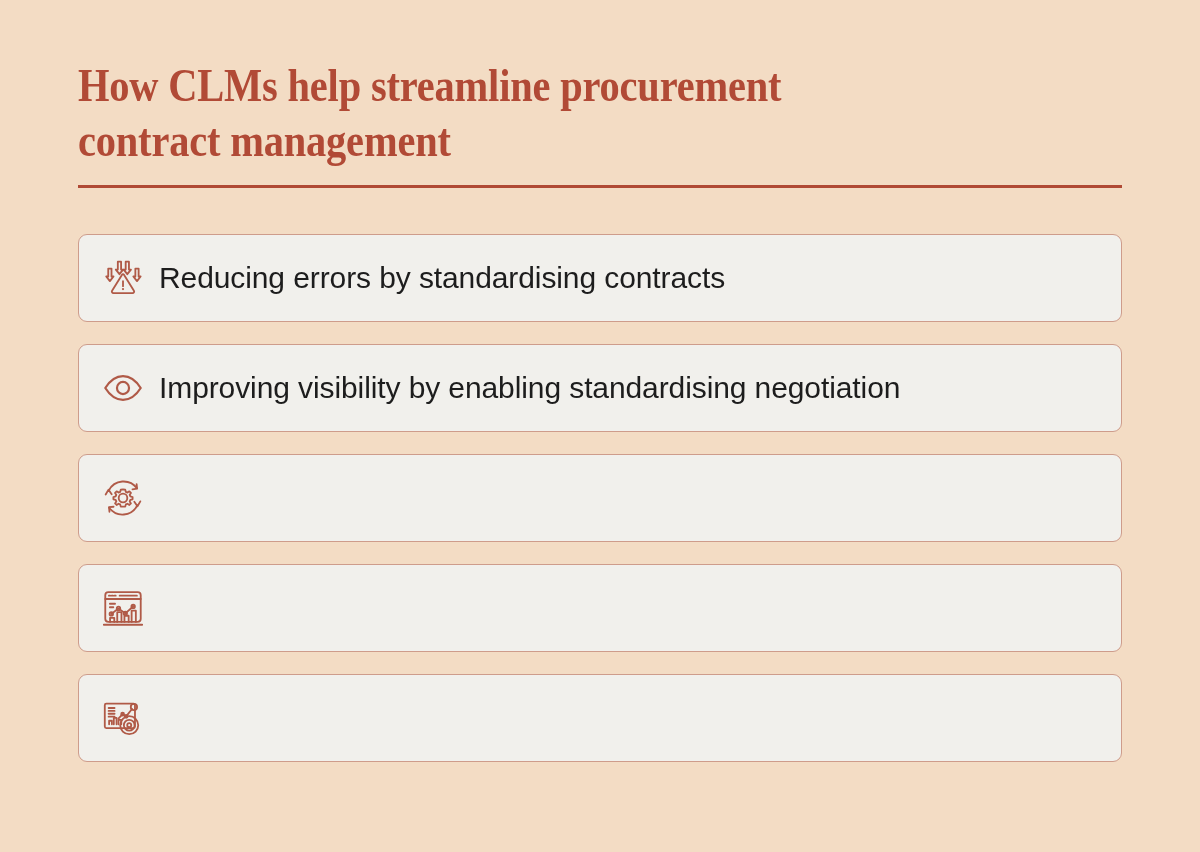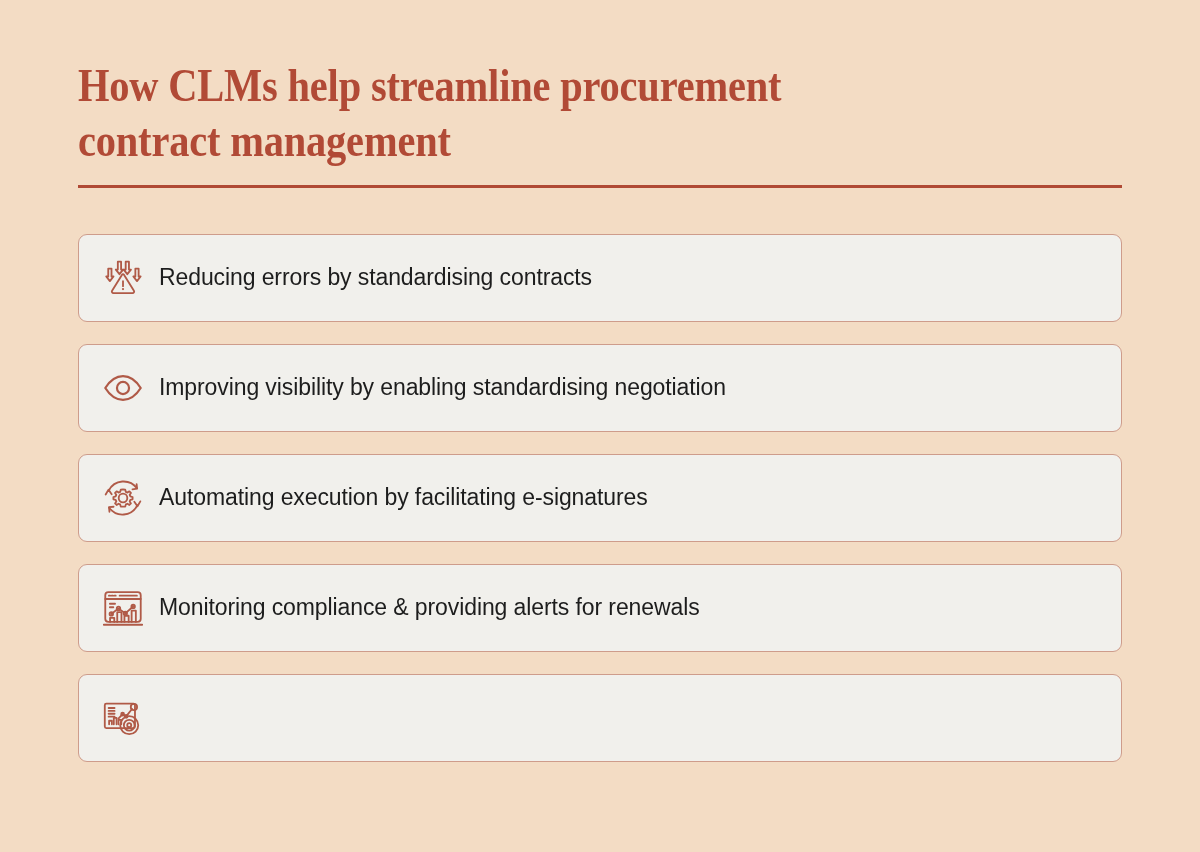--- a/index.html
+++ b/index.html
@@ -75,21 +75,21 @@
     justify-content: center;
     margin-right: 10px;
   }
   .card-icon svg {
     display: block;
     width: 46px;
     height: 46px;
   }
   .card-label {
     font-family: "Liberation Sans", sans-serif;
-    font-size: 23px;
+    font-size: 30px;
     color: #1D1D1D;
     line-height: 1.2;
     letter-spacing: -0.1px;
   }
 </style>
 </head>
 <body>
 
 <div class="infographic">
 
@@ -134,21 +134,20 @@
           <path d="M9.2 16.2 A17.2 17.2 0 0 1 38.5 13.9"></path>
           <path d="M38.9 31.7 A17.2 17.2 0 0 1 9.6 34.2"></path>
           <path d="M5.9 20.4 L8.9 15.3 L12.2 20.1"></path>
           <path d="M42.1 27.5 L39.1 32.6 L35.8 27.8"></path>
           <path d="M38.2 9.5 L38.7 14.3 L33.9 14.9"></path>
           <path d="M9.9 38.4 L9.4 33.6 L14.2 33.1"></path>
           <path d="M24 15.1 l2.35 0.22 0.62 2.33 1.66 0.69 2.0 -1.3 1.66 1.66 -1.3 2.0 0.69 1.66 2.33 0.62 0 2.35 -2.33 0.62 -0.69 1.66 1.3 2.0 -1.66 1.66 -2.0 -1.3 -1.66 0.69 -0.62 2.33 -2.35 0 -2.35 0 -0.62 -2.33 -1.66 -0.69 -2.0 1.3 -1.66 -1.66 1.3 -2.0 -0.69 -1.66 -2.33 -0.62 0 -2.35 2.33 -0.62 0.69 -1.66 -1.3 -2.0 1.66 -1.66 2.0 1.3 1.66 -0.69 0.62 -2.33 Z"></path>
           <circle cx="24" cy="24" r="4.5"></circle>
         </svg>
       </span>
-      <span class="card-label">Automating execution by facilitating e-signatures</span>
     </div>
 
     <div class="card">
       <span class="card-icon">
         <svg viewBox="0 0 48 48" fill="none" stroke="#B05A47" stroke-width="1.9" stroke-linecap="round" stroke-linejoin="round">
           <rect x="5.5" y="7.5" width="37" height="31" rx="3.2"></rect>
           <path d="M5.5 14.6 H42.5"></path>
           <path d="M9.3 11.1 h1.3 M12.2 11.1 h1.3 M15.1 11.1 h1.3"></path>
           <path d="M20.5 11.1 H38.5"></path>
           <path d="M10.3 19.6 h5.4 M10.3 23.2 h3.6"></path>
@@ -157,21 +156,20 @@
           <circle cx="19.3" cy="24.4" r="1.8"></circle>
           <circle cx="26.4" cy="29.6" r="1.8"></circle>
           <circle cx="34.6" cy="22.4" r="1.8"></circle>
           <path d="M10.5 38.5 v-4.2 h4.4 v4.2"></path>
           <path d="M18.0 38.5 v-10.2 h4.4 v10.2"></path>
           <path d="M25.5 38.5 v-6.4 h4.4 v6.4"></path>
           <path d="M33.0 38.5 v-11.8 h4.4 v11.8"></path>
           <path d="M4.0 41.5 H44.0"></path>
         </svg>
       </span>
-      <span class="card-label">Monitoring compliance &amp; providing alerts for renewals</span>
     </div>
 
     <div class="card">
       <span class="card-icon">
         <svg viewBox="0 0 48 48" fill="none" stroke="#B05A47" stroke-width="1.9" stroke-linecap="round" stroke-linejoin="round">
           <rect x="5.0" y="9.0" width="31.5" height="25.5" rx="1.6"></rect>
           <path d="M9.0 13.6 h6.2 M9.0 16.6 h6.2 M9.0 19.6 h6.2 M9.0 22.6 h6.2"></path>
           <path d="M19.2 24.6 L23.6 20.0 L27.3 22.3 L33.4 14.6"></path>
           <circle cx="23.6" cy="20.0" r="1.5"></circle>
           <circle cx="27.3" cy="22.3" r="1.5"></circle>

